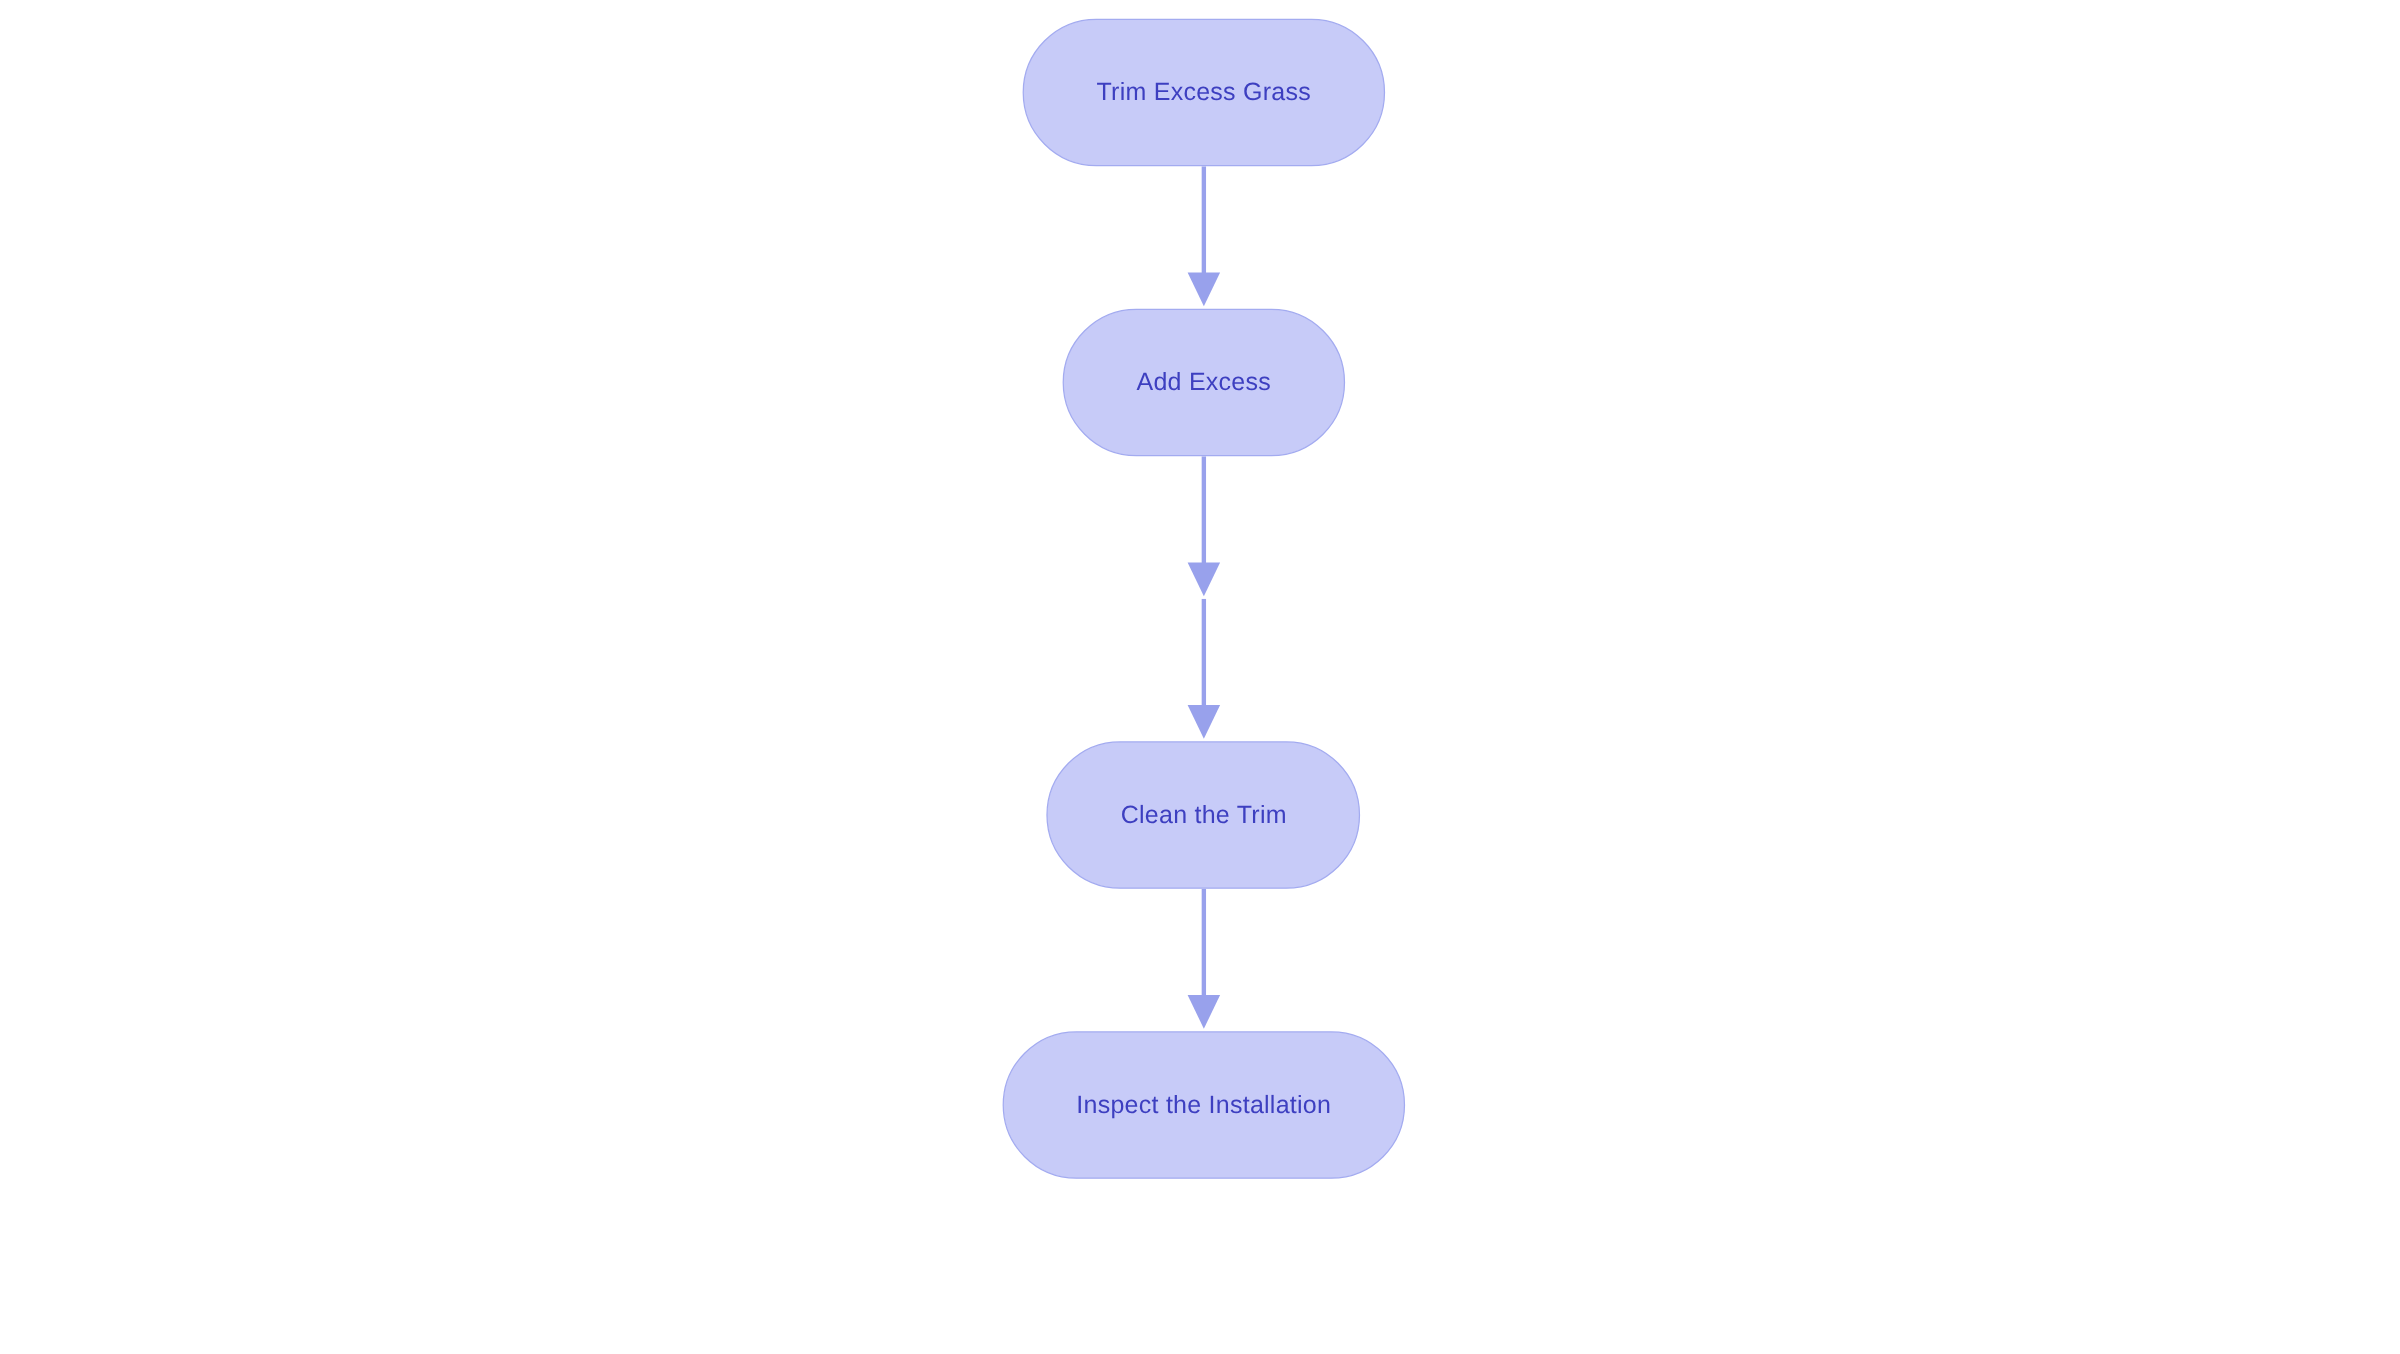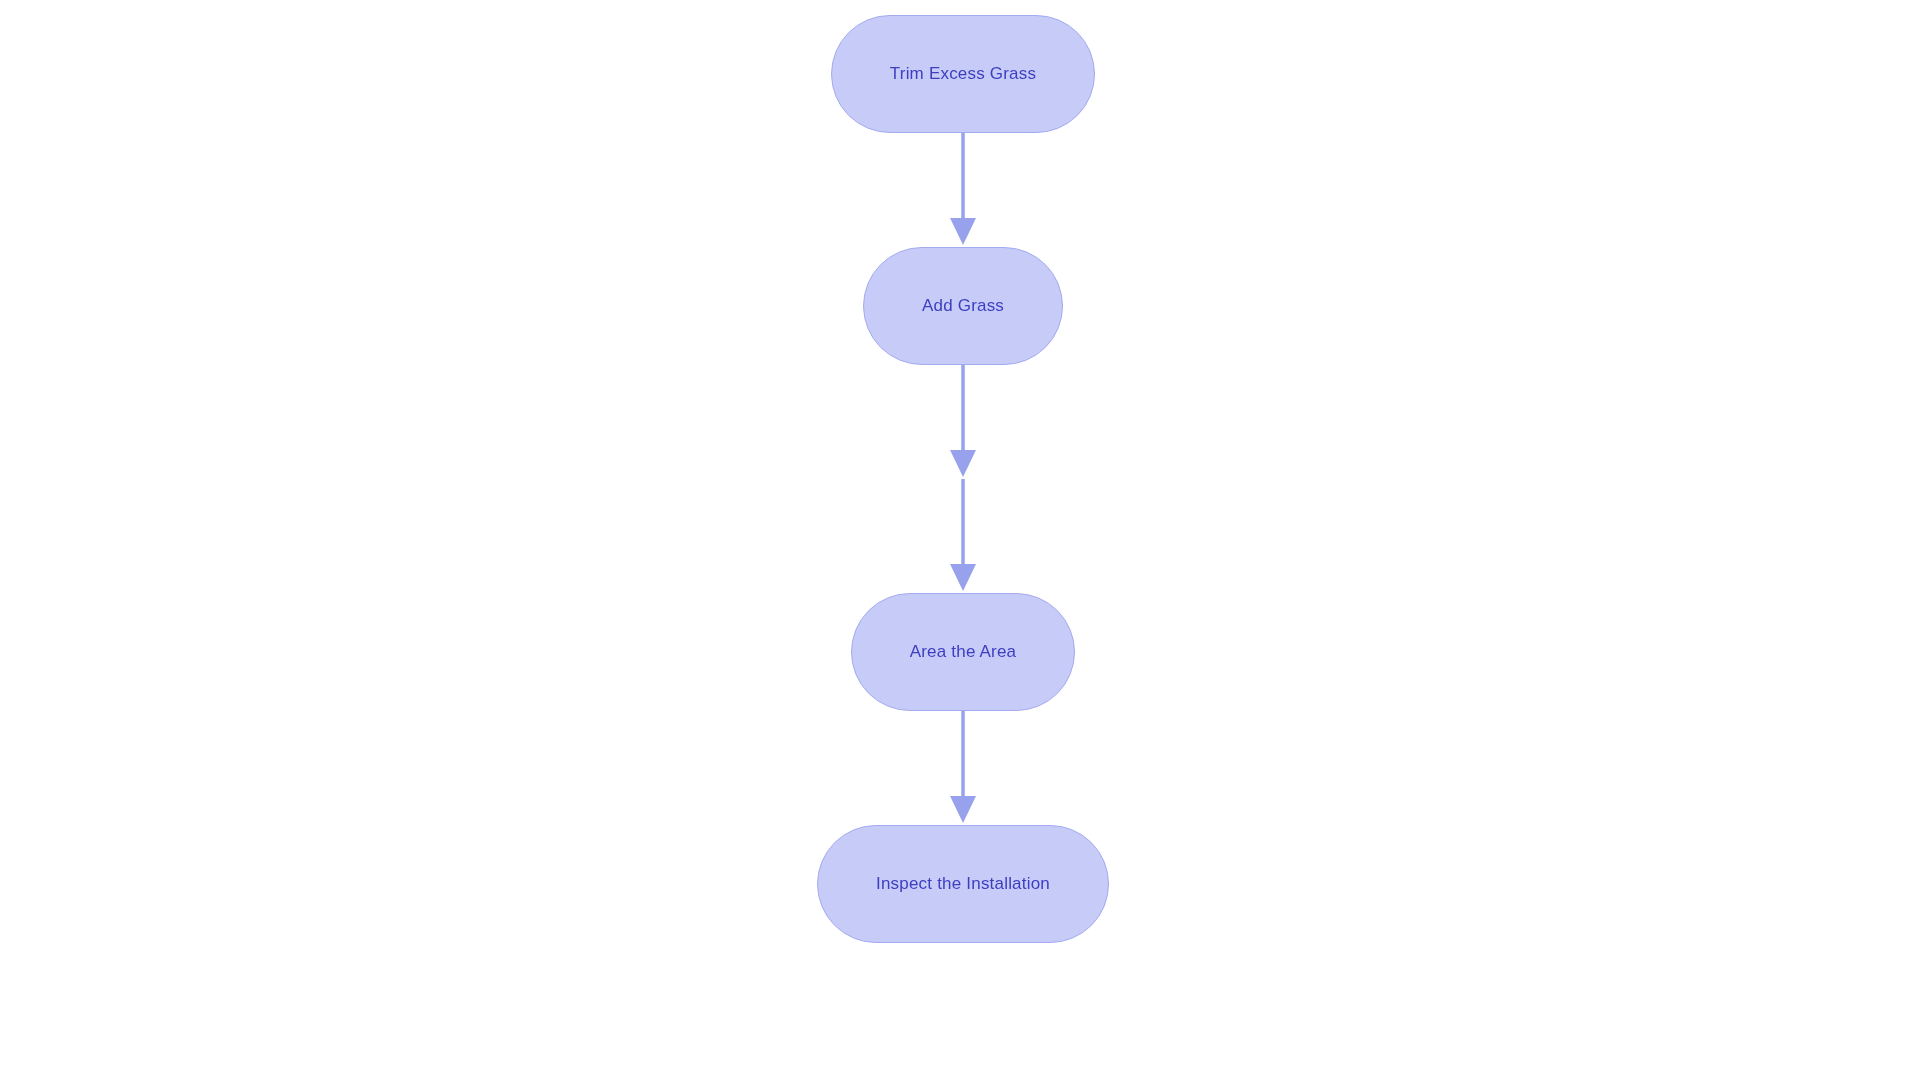--- a/index.html
+++ b/index.html
@@ -34,21 +34,21 @@
   .node {
     height: 118px;
     padding: 0 58px;
     display: flex;
     align-items: center;
     justify-content: center;
     background: var(--node-fill);
     border: 1.5px solid var(--node-border);
     border-radius: 59px;
     color: var(--node-text);
-    font-size: 17px;
+    font-size: 20px;
     letter-spacing: 0.2px;
     white-space: nowrap;
   }
   .edge {
     width: 32px;
     height: 114px;
     display: block;
     flex: 0 0 auto;
   }
   .edge line { stroke: var(--arrow); stroke-width: 3.5; }
@@ -63,36 +63,36 @@
     <div class="node">
       <span>Trim Excess Grass</span>
     </div>
 
     <svg class="edge" viewBox="0 0 32 114">
       <line x1="16" y1="0" x2="16" y2="90"></line>
       <polygon points="16,112 3,85 29,85"></polygon>
     </svg>
 
     <div class="node">
-      <span>Add Grass</span>
+      <span>Add Excess</span>
     </div>
 
     <svg class="edge" viewBox="0 0 32 114">
       <line x1="16" y1="0" x2="16" y2="90"></line>
       <polygon points="16,112 3,85 29,85"></polygon>
     </svg>
 
 
     <svg class="edge" viewBox="0 0 32 114">
       <line x1="16" y1="0" x2="16" y2="90"></line>
       <polygon points="16,112 3,85 29,85"></polygon>
     </svg>
 
     <div class="node">
-      <span>Area the Area</span>
+      <span>Clean the Trim</span>
     </div>
 
     <svg class="edge" viewBox="0 0 32 114">
       <line x1="16" y1="0" x2="16" y2="90"></line>
       <polygon points="16,112 3,85 29,85"></polygon>
     </svg>
 
     <div class="node">
       <span>Inspect the Installation</span>
     </div>

